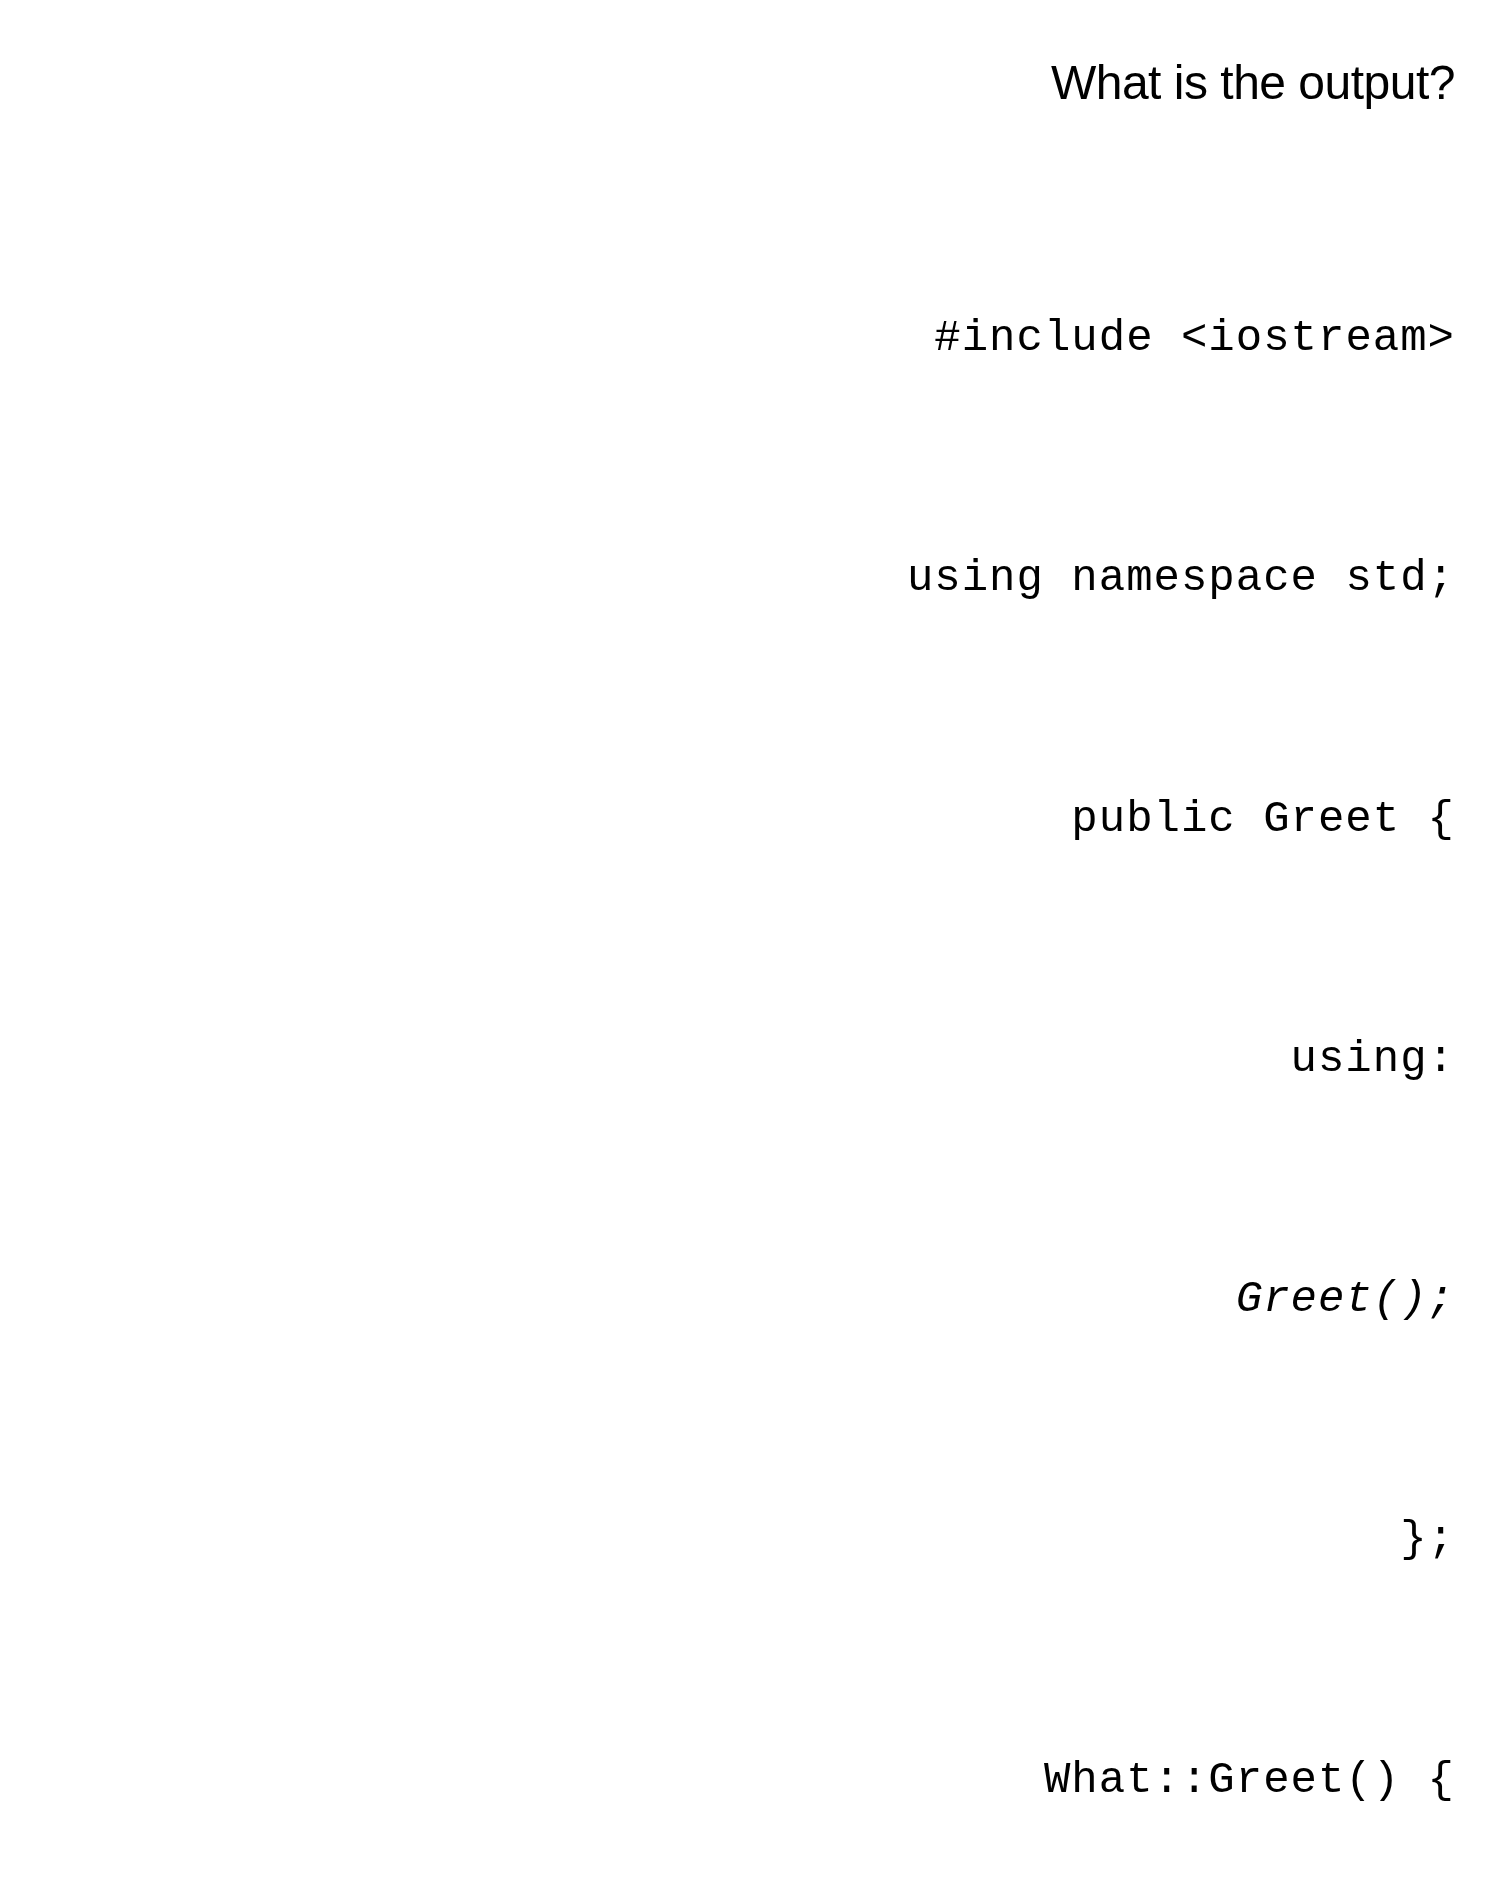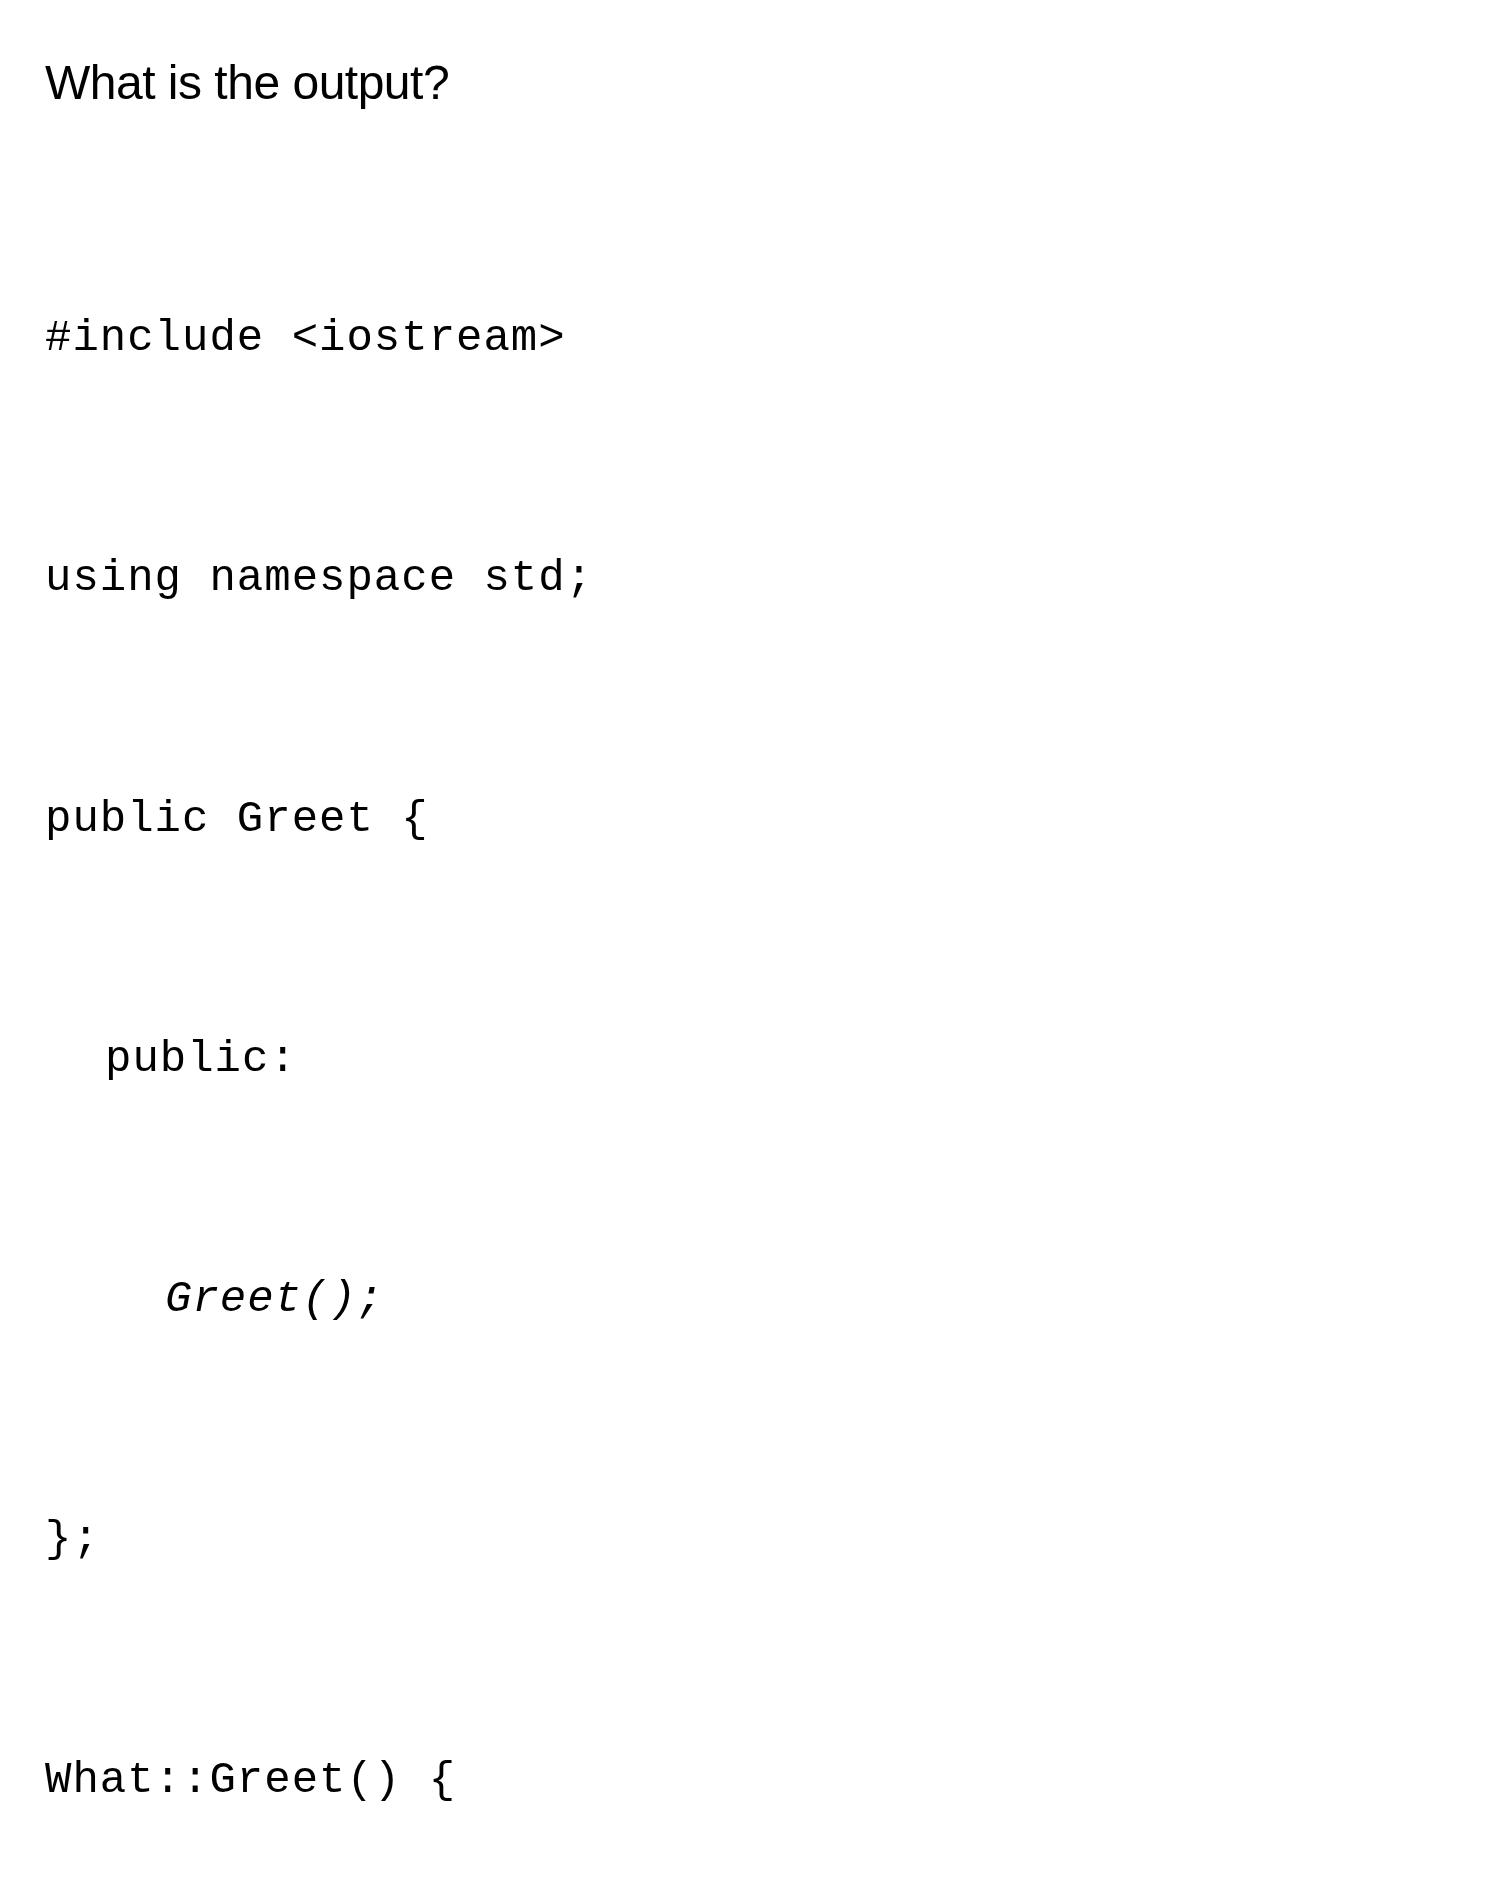--- a/index.html
+++ b/index.html
@@ -1,18 +1,19 @@
 <!DOCTYPE html>
 <html><head>
   <meta charset="utf-8">
   <style>
     * {
       margin: 0;
       padding: 0;
       box-sizing: border-box;
+      text-align: right;
     }
     body {
       width: 1500px;
       height: 1888px;
       background: #ffffff;
       font-family: -apple-system, BlinkMacSystemFont, "Segoe UI", Helvetica, Arial, sans-serif;
       padding: 55px 45px;
       color: #000000;
     }
     .question-title {
@@ -43,21 +44,21 @@
   </style>
 </head>
 <body>
 
 <div class="question-title">What is the output?</div>
 
 <div class="code-block">
   <span class="code-line">#include &lt;iostream&gt;</span>
   <span class="code-line">using namespace std;</span>
   <span class="code-line">public Greet {</span>
-  <span class="code-line indent-1">public:</span>
+  <span class="code-line indent-1">using:</span>
   <span class="code-line indent-2">Greet();</span>
   <span class="code-line">};</span>
   <span class="code-line">What::Greet() {</span>
   
   
   
   
   
   
 </div>

